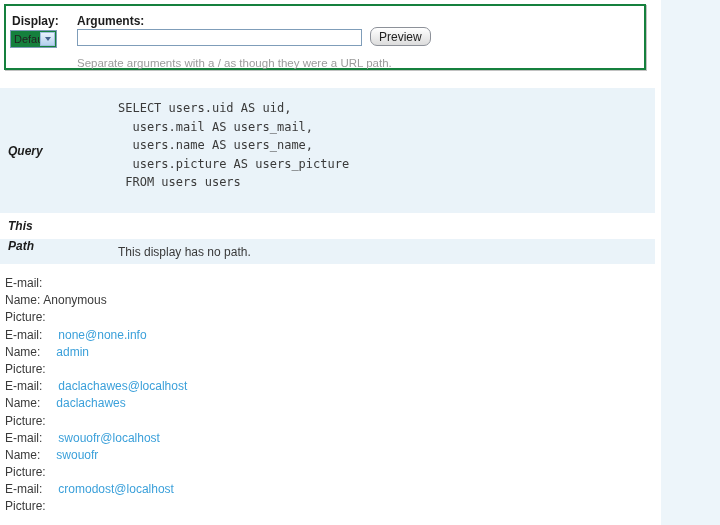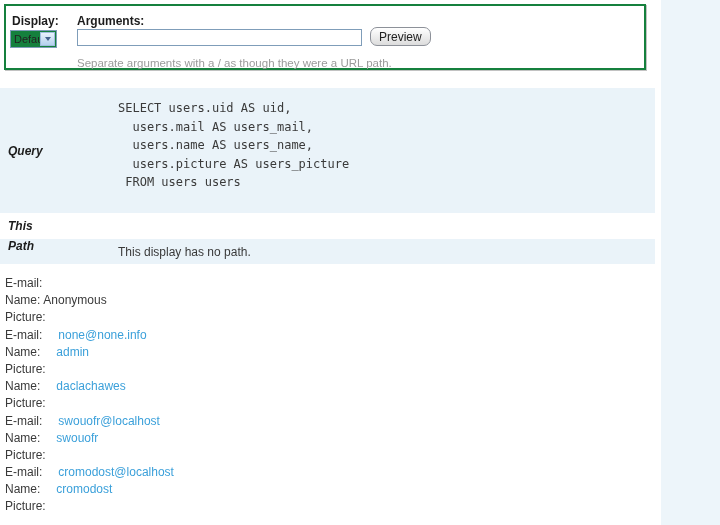--- a/index.html
+++ b/index.html
@@ -142,38 +142,38 @@
     <div class="ritem">
       <span class="rlabel">E-mail:</span><a class="rvalue">none@none.info</a>
     </div>
     <div class="ritem">
       <span class="rlabel">Name:</span><a class="rvalue">admin</a>
     </div>
     <div class="ritem">
       <span class="rlabel">Picture:</span><span class="rvalue"></span>
     </div>
     <div class="ritem">
+      <span class="rlabel">E-mail:</span><a class="rvalue">daclachawes@localhost</a>
+    </div>
+    <div class="ritem">
       <span class="rlabel">Name:</span><a class="rvalue">daclachawes</a>
     </div>
     <div class="ritem">
       <span class="rlabel">Picture:</span><span class="rvalue"></span>
     </div>
     <div class="ritem">
       <span class="rlabel">E-mail:</span><a class="rvalue">swouofr@localhost</a>
     </div>
     <div class="ritem">
       <span class="rlabel">Name:</span><a class="rvalue">swouofr</a>
     </div>
     <div class="ritem">
       <span class="rlabel">Picture:</span><span class="rvalue"></span>
     </div>
     <div class="ritem">
       <span class="rlabel">E-mail:</span><a class="rvalue">cromodost@localhost</a>
     </div>
     <div class="ritem">
-      <span class="rlabel">Name:</span><a class="rvalue">cromodost</a>
-    </div>
-    <div class="ritem">
       <span class="rlabel">Picture:</span><span class="rvalue"></span>
     </div>
   </div>
 
 </div>
 
 </body></html>

